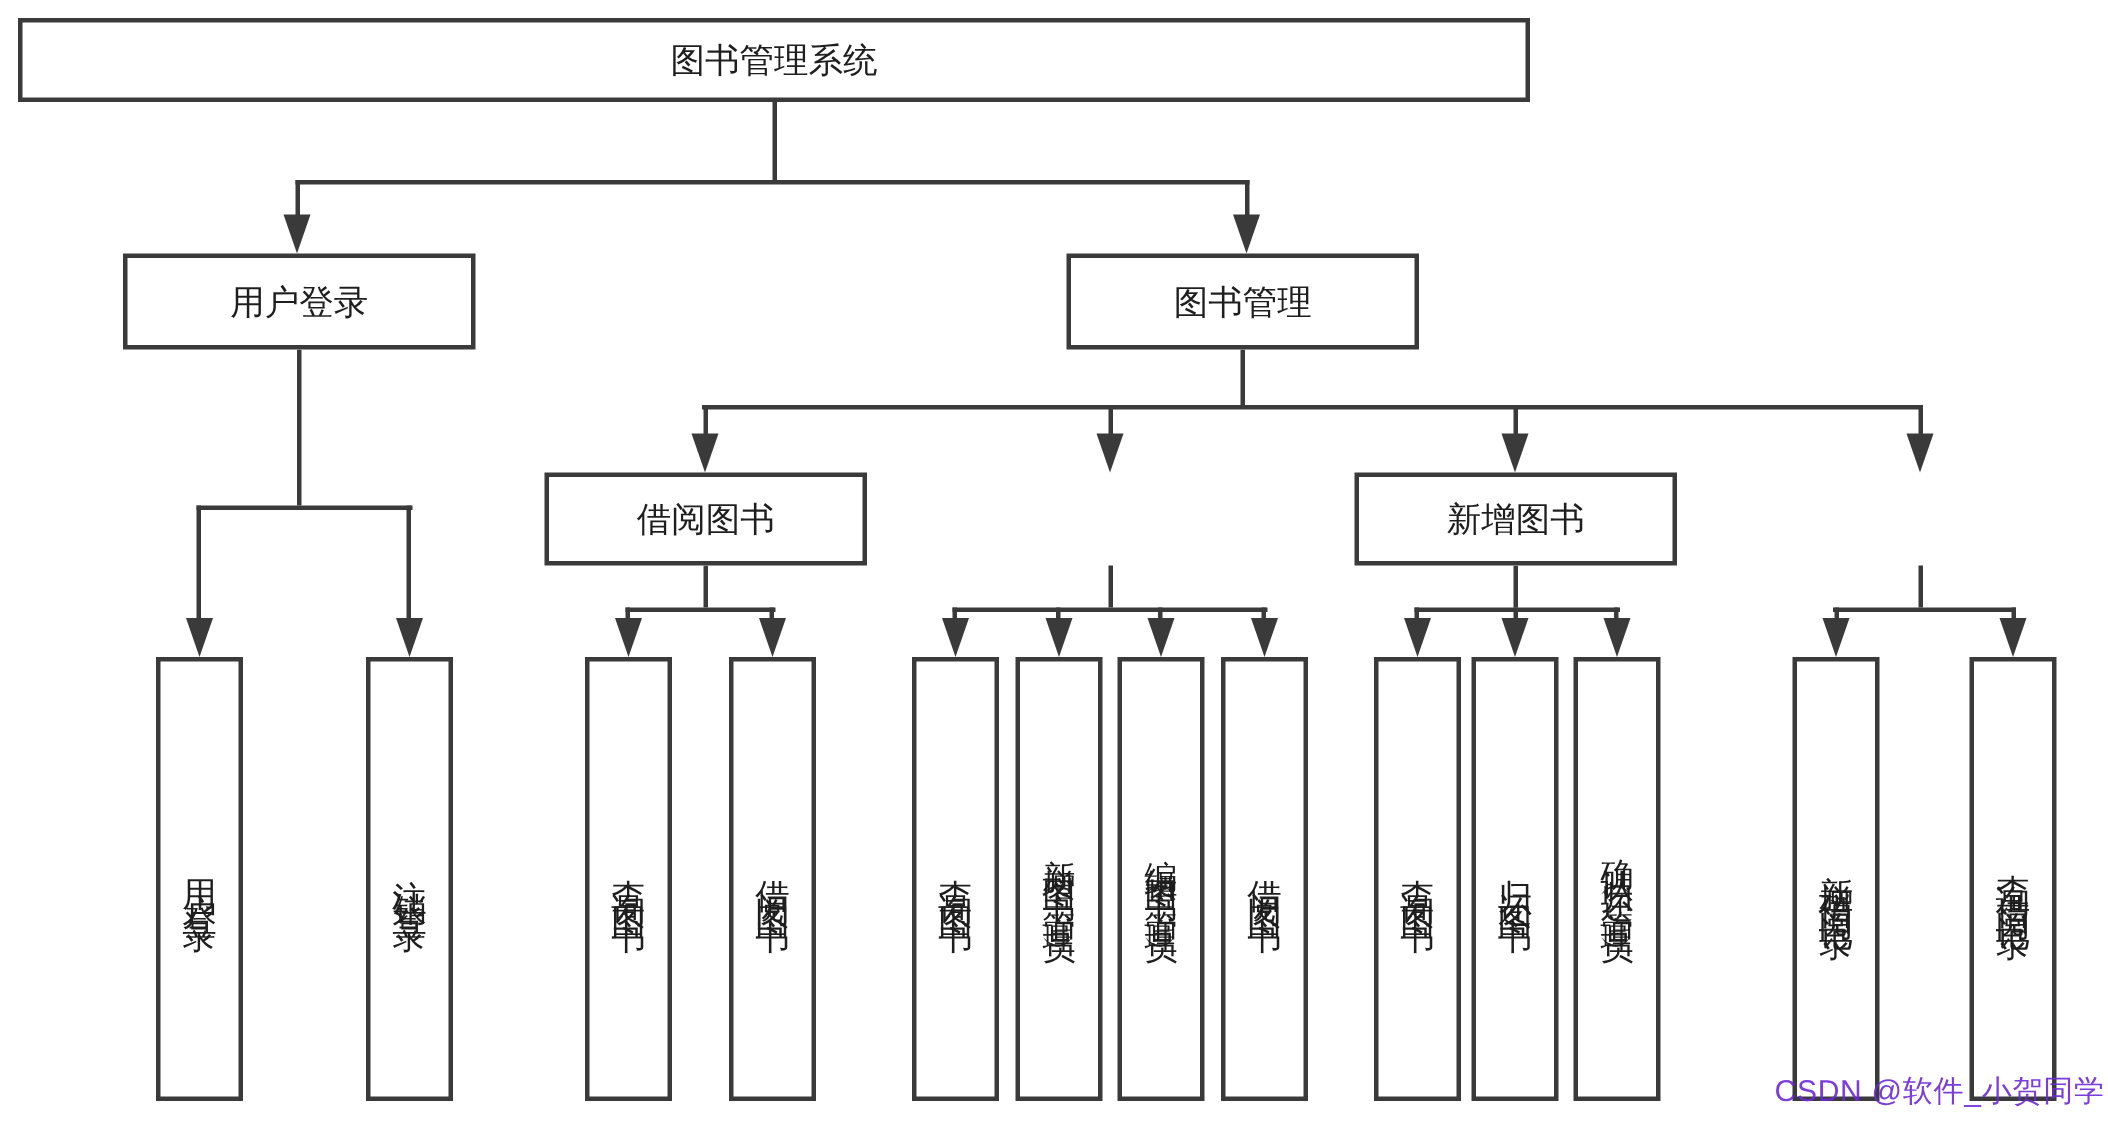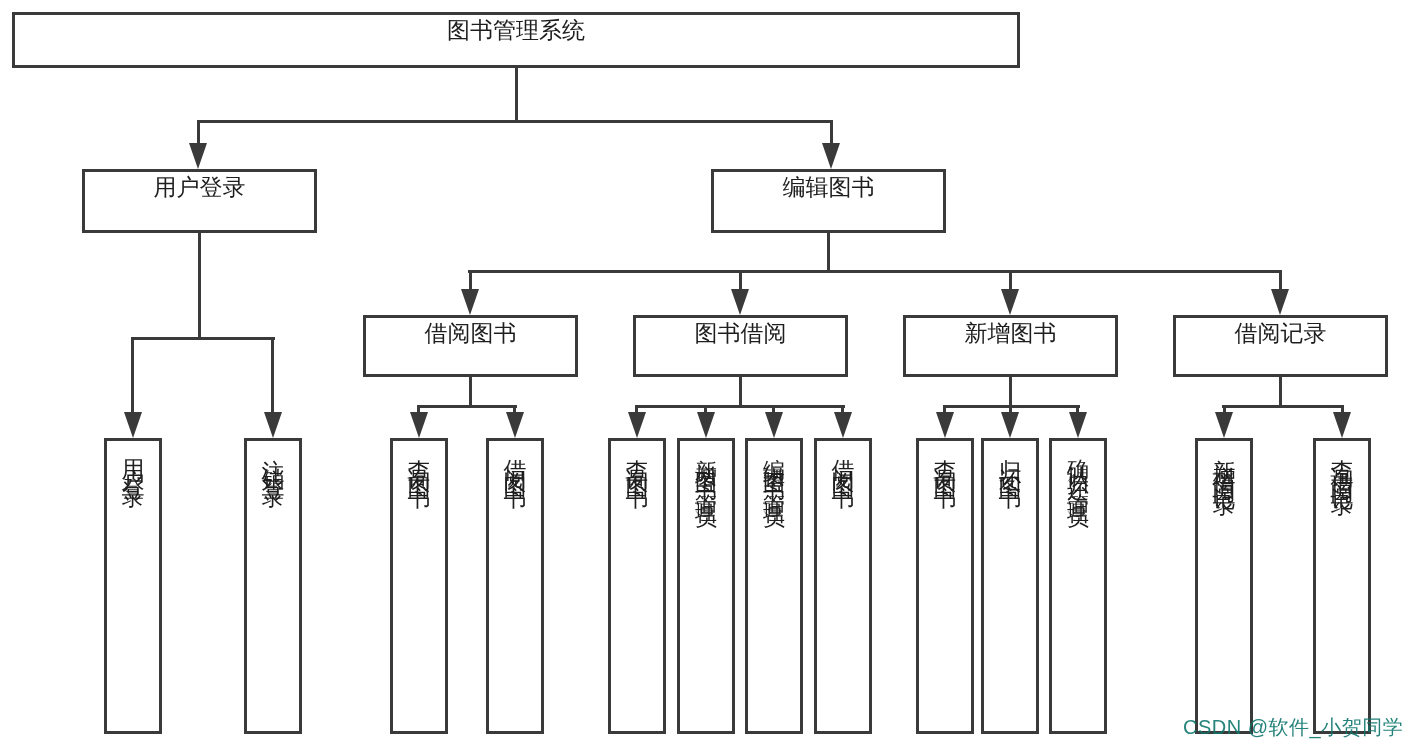--- a/index.html
+++ b/index.html
@@ -2,37 +2,37 @@
 <html><head>
 <meta charset="utf-8">
 <style>
   html,body{margin:0;padding:0;background:#ffffff;}
   .canvas{
     position:relative;width:1405px;height:747px;background:#ffffff;overflow:hidden;
     font-family:"Liberation Sans","DejaVu Sans",sans-serif;color:#1e1e1e;
   }
   .box{
     position:absolute;background:#ffffff;border:3px solid #3a3a3a;box-sizing:border-box;
-    display:flex;align-items:flex-start;justify-content:center;font-size:23px;z-index:2;
+    display:flex;align-items:center;justify-content:center;font-size:23px;z-index:2;
   }
   .vbox span{
     writing-mode:vertical-rl;text-orientation:mixed;line-height:1;display:block;
   }
   .v4 span{letter-spacing:9px;font-size:23px;}
   .v6 span{letter-spacing:7px;font-size:23px;}
   .v9 span{letter-spacing:7px;font-size:22px;}
   .vline{position:absolute;width:3px;background:#3a3a3a;z-index:1;}
   .hline{position:absolute;height:3px;background:#3a3a3a;z-index:1;}
   .arrow{
     position:absolute;width:0;height:0;z-index:1;
     border-left:9px solid transparent;border-right:9px solid transparent;
     border-top:26px solid #3a3a3a;
   }
   .watermark{
-    position:absolute;left:1183px;top:714px;font-size:20px;color:#0f766e;
+    position:absolute;left:1183px;top:714px;font-size:20px;color:#6d28d9;
     letter-spacing:0.5px;z-index:6;white-space:nowrap;opacity:0.9;
   }
 </style>
 </head>
 <body>
 
 <div class="canvas">
 
   <div class="box" style="left:12px;top:12px;width:1008px;height:56px">
     <span>图书管理系统</span>
@@ -42,21 +42,21 @@
   <div class="hline" style="left:197px;top:120px;width:636px"></div>
   <div class="vline" style="left:197px;top:120px;height:25px"></div>
   <div class="vline" style="left:830px;top:120px;height:25px"></div>
   <div class="arrow" style="left:189px;top:143px"></div>
   <div class="arrow" style="left:822px;top:143px"></div>
 
   <div class="box" style="left:82px;top:169px;width:235px;height:64px">
     <span>用户登录</span>
   </div>
   <div class="box" style="left:711px;top:169px;width:235px;height:64px">
-    <span>编辑图书</span>
+    <span>图书管理</span>
   </div>
 
   <div class="vline" style="left:198px;top:233px;height:104px"></div>
   <div class="hline" style="left:131px;top:337px;width:144px"></div>
   <div class="vline" style="left:131px;top:337px;height:76px"></div>
   <div class="vline" style="left:271px;top:337px;height:76px"></div>
   <div class="arrow" style="left:124px;top:412px"></div>
   <div class="arrow" style="left:264px;top:412px"></div>
 
   <div class="vline" style="left:827px;top:233px;height:37px"></div>
@@ -66,28 +66,22 @@
   <div class="vline" style="left:1009px;top:270px;height:21px"></div>
   <div class="vline" style="left:1279px;top:270px;height:21px"></div>
   <div class="arrow" style="left:461px;top:289px"></div>
   <div class="arrow" style="left:731px;top:289px"></div>
   <div class="arrow" style="left:1001px;top:289px"></div>
   <div class="arrow" style="left:1271px;top:289px"></div>
 
   <div class="box" style="left:363px;top:315px;width:215px;height:62px">
     <span>借阅图书</span>
   </div>
-  <div class="box" style="left:633px;top:315px;width:215px;height:62px">
-    <span>图书借阅</span>
-  </div>
   <div class="box" style="left:903px;top:315px;width:215px;height:62px">
     <span>新增图书</span>
-  </div>
-  <div class="box" style="left:1173px;top:315px;width:215px;height:62px">
-    <span>借阅记录</span>
   </div>
 
   <div class="vline" style="left:469px;top:377px;height:28px"></div>
   <div class="hline" style="left:417px;top:405px;width:100px"></div>
   <div class="vline" style="left:417px;top:405px;height:9px"></div>
   <div class="vline" style="left:513px;top:405px;height:9px"></div>
   <div class="arrow" style="left:410px;top:412px"></div>
   <div class="arrow" style="left:506px;top:412px"></div>
 
   <div class="vline" style="left:739px;top:377px;height:28px"></div>

